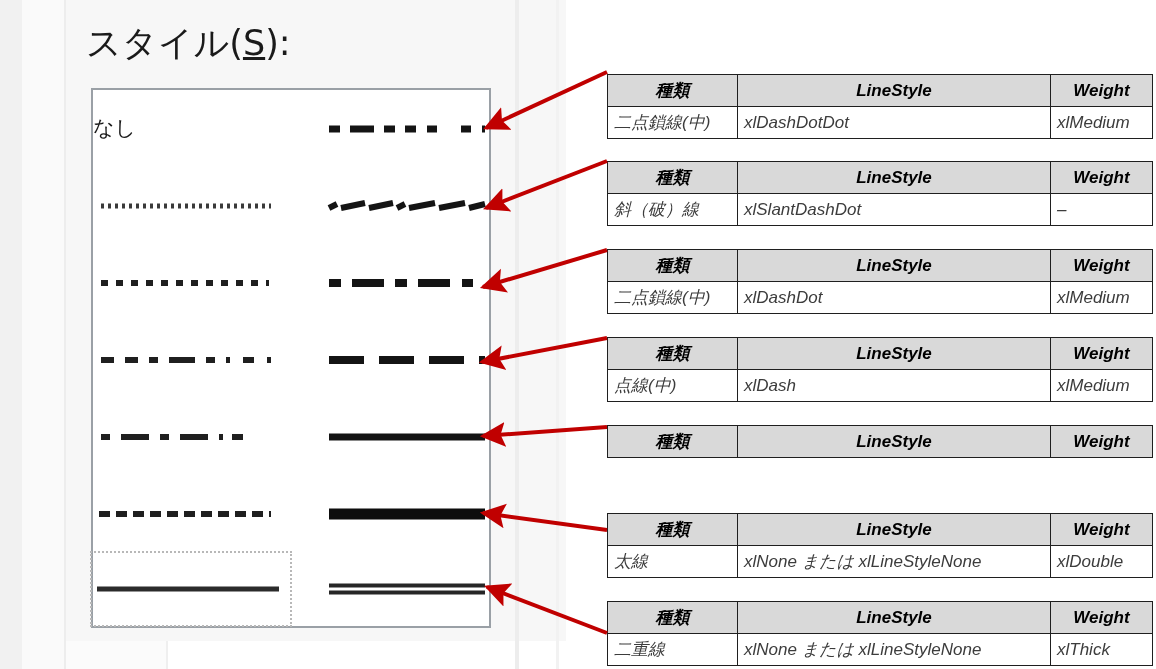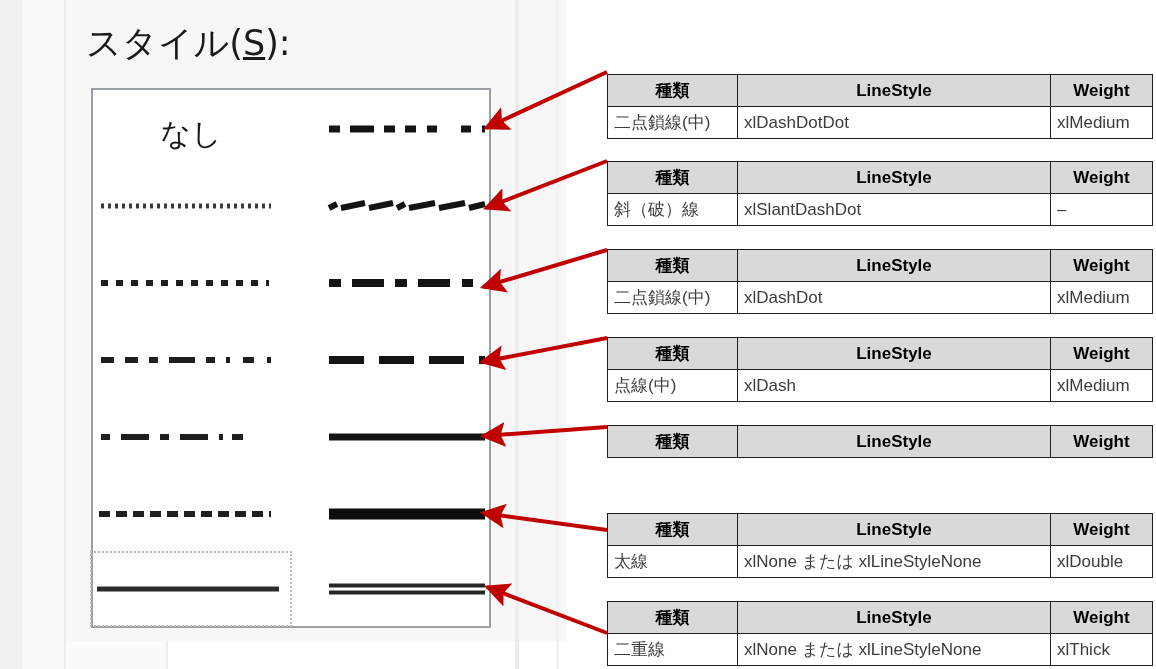--- a/index.html
+++ b/index.html
@@ -60,38 +60,39 @@
   .style-cell.col-left{left:0px;width:196px;}
   .style-cell.col-right{left:196px;width:200px;}
 
   .sample{position:relative;width:100%;height:30px;}
   .sample .strip{
     position:absolute;left:0;right:0;top:50%;transform:translateY(-50%);
     height:14px;
   }
   .none-text{
     font-family:"DejaVu Sans",sans-serif;
-    font-size:30px;color:#1a1a1a;width:100%;text-align:center;
+    font-size:21px;color:#1a1a1a;width:100%;text-align:left;
   }
 
   
   .focus-rect{
     position:absolute;left:-3px;right:-3px;top:-23px;bottom:-23px;
     border:2px dotted #b8b8b8;
   }
 
   
   #tables{
     position:absolute;left:607px;top:0;width:549px;height:669px;
   }
   table.info{
     position:absolute;left:0;width:545px;
     border-collapse:collapse;
     table-layout:fixed;
     background:#a21caf;
+    font-style:italic;
   }
   table.info th,table.info td{
     border:1px solid #1f1f1f;
     height:31px;line-height:31px;
     padding:0 6px;
     font-size:17px;
     box-sizing:border-box;
     white-space:nowrap;
     overflow:hidden;
   }

